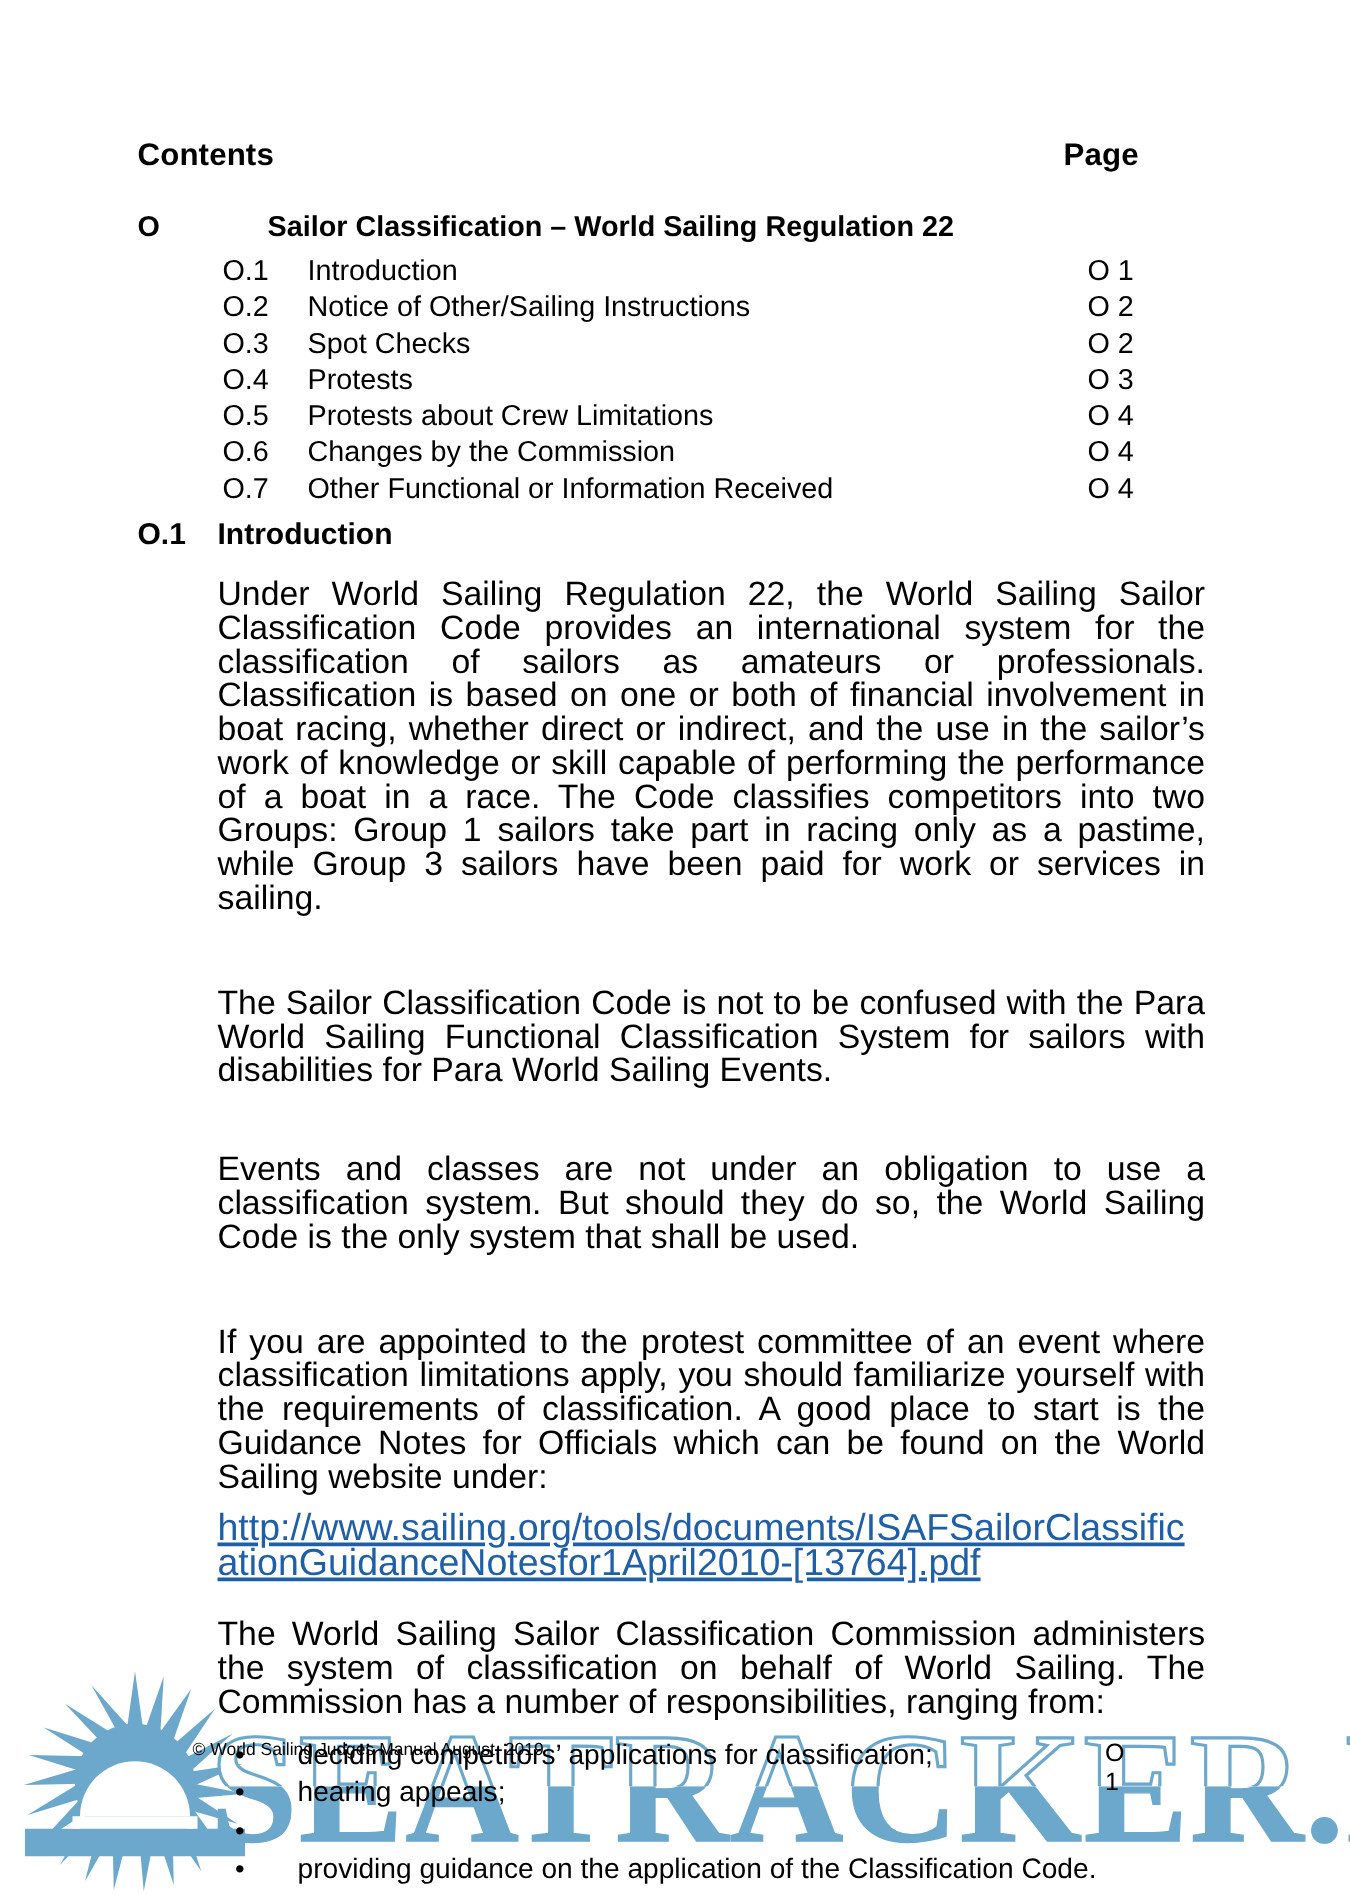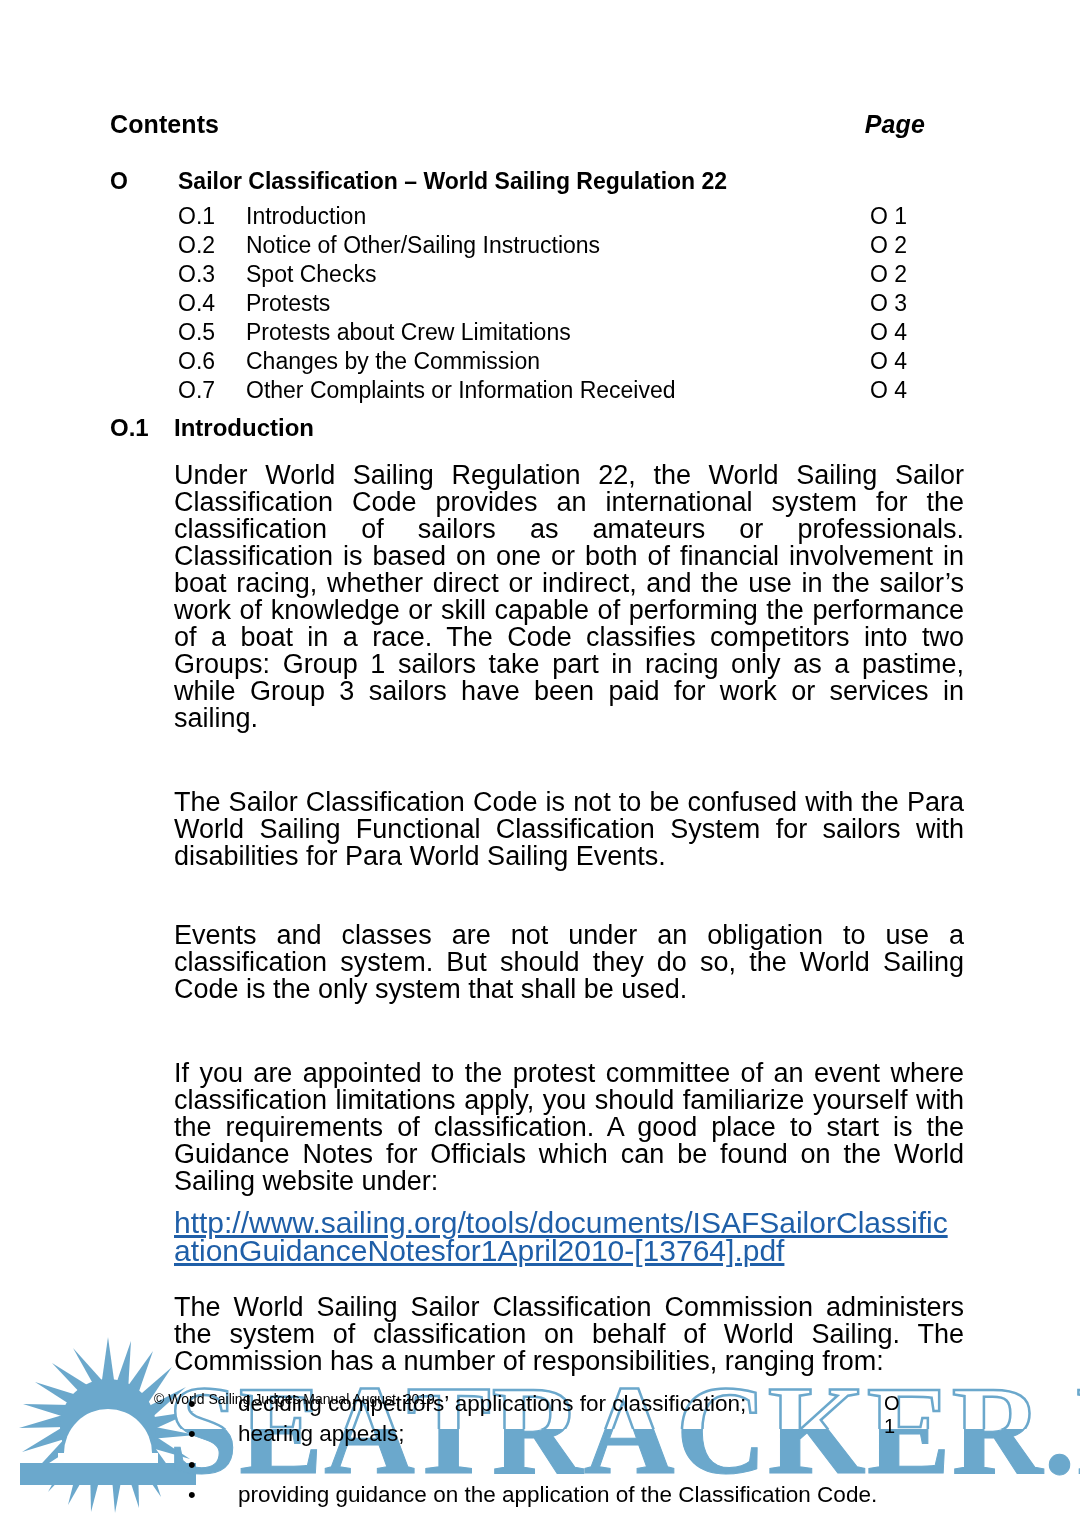--- a/index.html
+++ b/index.html
@@ -33,34 +33,34 @@
     position: absolute;
     left: 110px;
     top: 110px;
     width: 860px;
     display: flex;
     justify-content: space-between;
     font-size: 25px;
     font-weight: bold;
     letter-spacing: 0.1px;
   }
-  .contents-head .page-word { margin-right: 45px; font-style: italic; }
+  .contents-head .page-word { margin-right: 59px; }
 
   
   .chapter-row {
     position: absolute;
     left: 110px;
     top: 168px;
     width: 880px;
     font-size: 23px;
     font-weight: bold;
     display: flex;
   }
   .chapter-row .ch-letter { width: 68px; flex: none; }
-  .chapter-row .ch-title  { flex: 1; }
+  .chapter-row .ch-title  { flex: 1; margin-left: 36px; }
 
   
   .toc {
     position: absolute;
     left: 110px;
     top: 202px;
     width: 880px;
     font-size: 23px;
   }
   .toc-row {
@@ -284,21 +284,21 @@
         <span class="t-label">Protests about Crew Limitations</span>
         <span class="t-page">O 4</span>
       </div>
       <div class="toc-row">
         <span class="t-num">O.6</span>
         <span class="t-label">Changes by the Commission</span>
         <span class="t-page">O 4</span>
       </div>
       <div class="toc-row">
         <span class="t-num">O.7</span>
-        <span class="t-label">Other Complaints or Information Received</span>
+        <span class="t-label">Other Functional or Information Received</span>
         <span class="t-page">O 4</span>
       </div>
     </div>
 
     <div class="sec-head">
       <span class="s-num">O.1</span>
       <span class="s-title">Introduction</span>
     </div>
 
     <div class="body-block">

